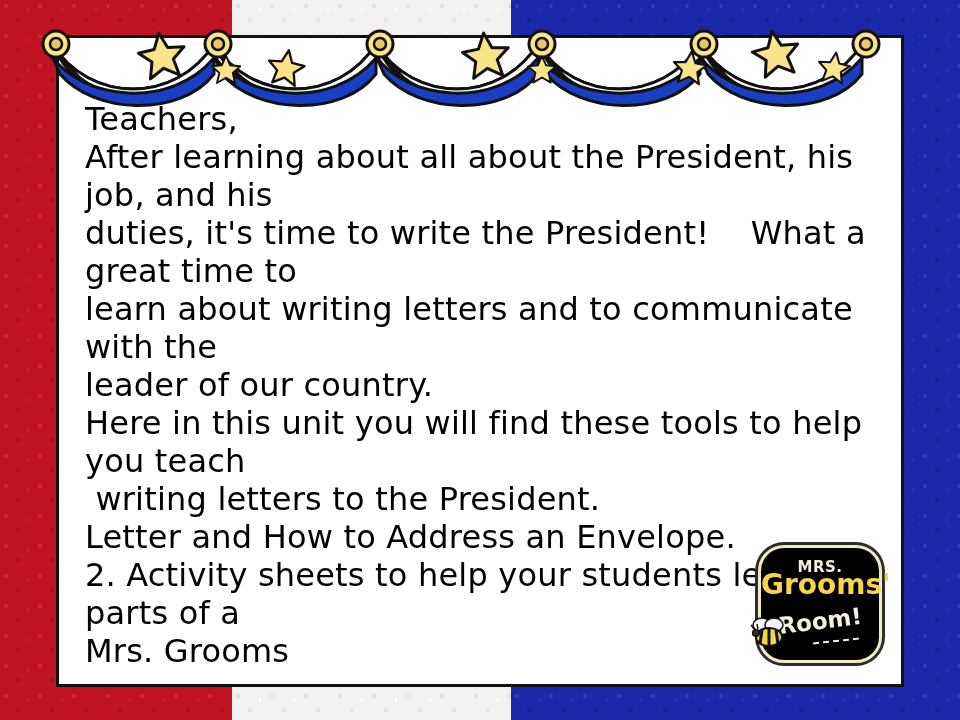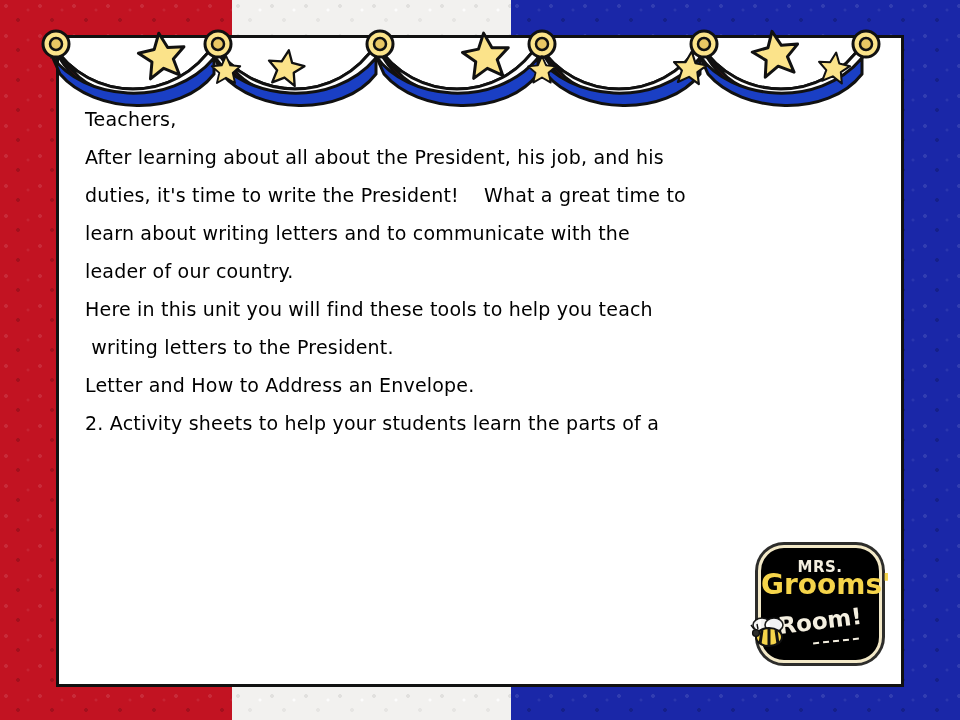--- a/index.html
+++ b/index.html
@@ -82,21 +82,21 @@
   
   #letter {
     position: absolute;
     left: 85px;
     top: 100px;
     width: 795px;
     font-family: "DejaVu Sans", sans-serif;
     color: #000;
   }
   .line {
-    font-size: 19px;
+    font-size: 32px;
     line-height: 38px;
     letter-spacing: 0.2px;
     white-space: pre-wrap;
     font-weight: 500;
   }
 
   
   #logo {
     position: absolute;
     left: 748px;
@@ -247,20 +247,21 @@
   <div id="letter">
     <div class="line">Teachers,</div>
     <div class="line">After learning about all about the President, his job, and his</div>
     <div class="line">duties, it's time to write the President!    What a great time to</div>
     <div class="line">learn about writing letters and to communicate with the</div>
     <div class="line">leader of our country.</div>
     <div class="line">Here in this unit you will find these tools to help you teach</div>
     <div class="line"> writing letters to the President.</div>
     <div class="line">Letter and How to Address an Envelope.</div>
     <div class="line">2. Activity sheets to help your students learn the parts of a</div>
+    <div class="line">Mrs. Grooms</div>
   </div>
 
   <div id="logo">
     <div id="logo-badge">
       <div class="logo-text" id="logo-mrs">MRS.</div>
       <div class="logo-text" id="logo-grooms">Grooms'</div>
       <div class="logo-text" id="logo-room">Room!</div>
       <div id="logo-underline"></div>
     </div>
     <svg id="logo-bee" viewBox="0 0 46 40">

